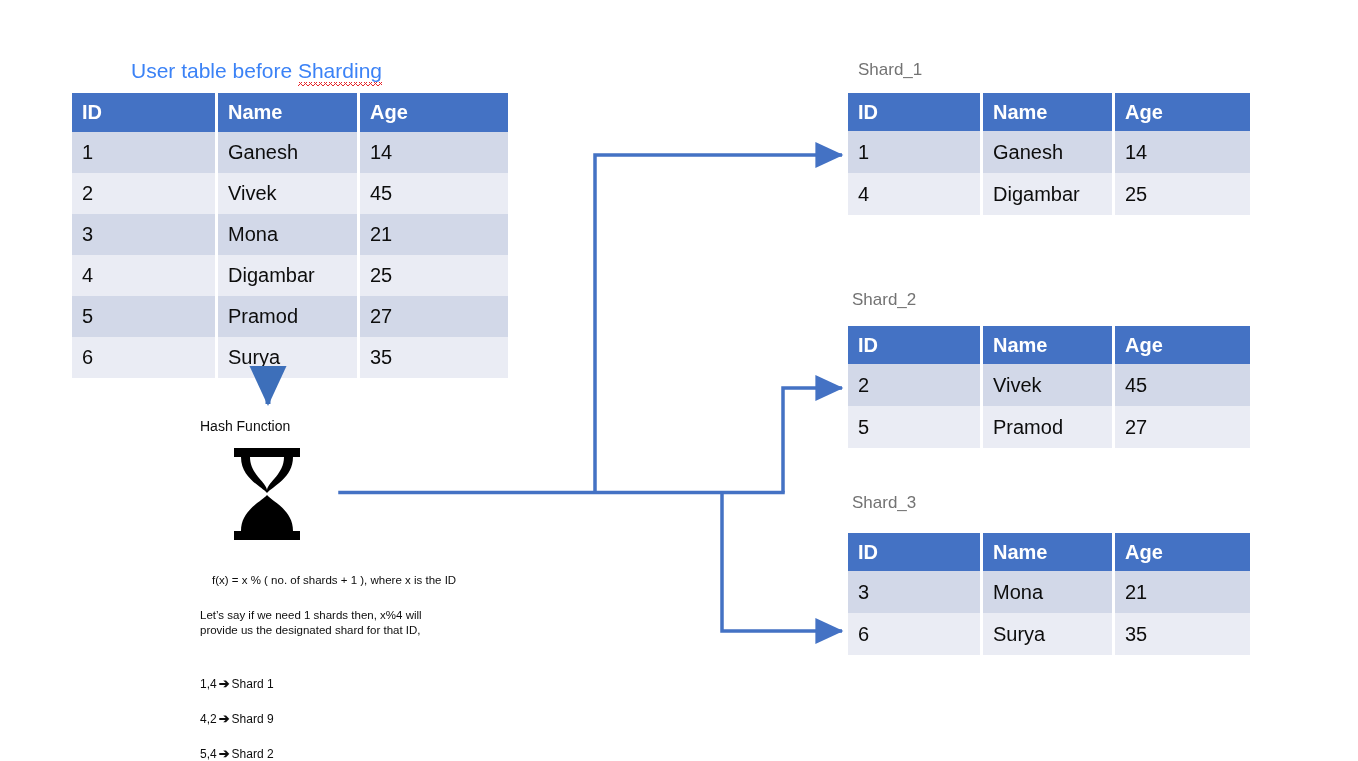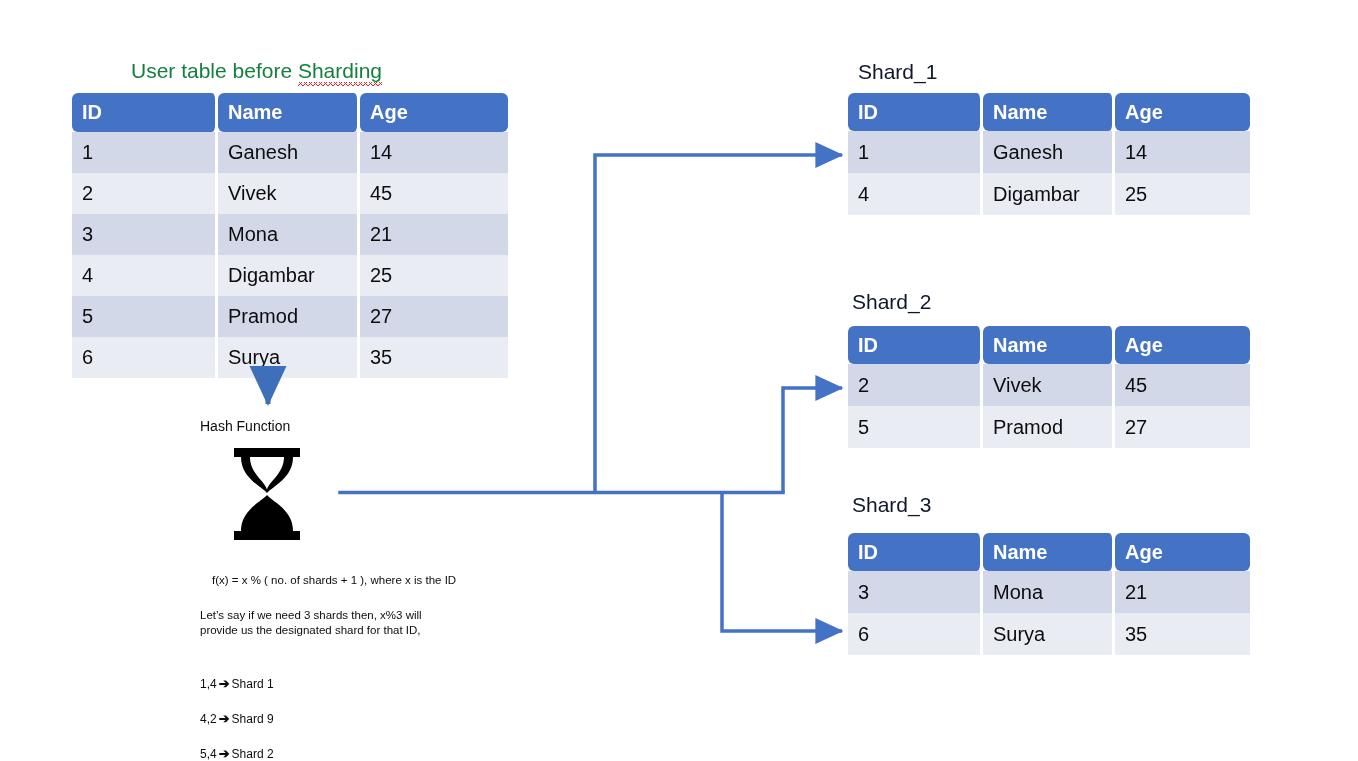--- a/index.html
+++ b/index.html
@@ -30,21 +30,20 @@
     vertical-align: middle;
     font-weight: normal;
     white-space: nowrap;
     overflow: hidden;
   }
   .tbl th {
     background: #4472c4;
     color: #ffffff;
     font-weight: bold;
     border-right: 3px solid #ffffff;
-    border-radius: 6px;
   }
   .tbl th.last { border-right: none; }
   .tbl td {
     border-right: 3px solid #ffffff;
   }
   .tbl td.last { border-right: none; }
   .tbl tr.odd td  { background: #d2d8e8; }
   .tbl tr.even td { background: #eaecf4; }
 
   
@@ -58,21 +57,21 @@
   #main-table col.c-name { width: 142px; }
   #main-table col.c-age  { width: 148px; }
   #main-table th { height: 39px; font-size: 20px; }
   #main-table td { height: 41px; }
 
   .main-title {
     position: absolute;
     left: 131px;
     top: 59px;
     font-size: 21px;
-    color: #15803d;
+    color: #3b82f6;
     white-space: nowrap;
   }
   .misspell {
     position: relative;
     display: inline-block;
   }
   .misspell::after {
     content: "";
     position: absolute;
     left: 0;
@@ -82,22 +81,22 @@
     background-image:
       linear-gradient(45deg, transparent 45%, #e8262a 45%, #e8262a 58%, transparent 58%),
       linear-gradient(-45deg, transparent 45%, #e8262a 45%, #e8262a 58%, transparent 58%);
     background-size: 5px 4px;
     background-repeat: repeat-x;
   }
 
   
   .shard-title {
     position: absolute;
-    font-size: 21px;
-    color: #0f172a;
+    font-size: 17px;
+    color: #737373;
     white-space: nowrap;
   }
   .shard-tbl {
     width: 402px;
     font-size: 20px;
   }
   .shard-tbl col.c-id   { width: 135px; }
   .shard-tbl col.c-name { width: 132px; }
   .shard-tbl col.c-age  { width: 135px; }
   .shard-tbl th { height: 38px; }
@@ -208,21 +207,21 @@
 <div class="hash-label">Hash Function</div>
 
 <svg id="hourglass" viewBox="0 0 70 92">
   <rect x="2" y="0" width="66" height="9" fill="#000000"></rect>
   <rect x="2" y="83" width="66" height="9" fill="#000000"></rect>
   <path d="M9 9 C9 30, 29 38, 35 45 C41 38, 61 30, 61 9 L52 9 C52 26, 36 34, 35 42 C34 34, 18 26, 18 9 Z" fill="#000000"></path>
   <path d="M9 83 C9 62, 29 54, 35 47 C41 54, 61 62, 61 83 Z" fill="#000000"></path>
 </svg>
 
 <div class="note" id="note-formula">f(x) = x % ( no. of shards + 1 ), where x is the ID</div>
-<div class="note" id="note-explain">Let’s say if we need 3 shards then, x%3 will
+<div class="note" id="note-explain">Let’s say if we need 1 shards then, x%4 will
 provide us the designated shard for that ID,</div>
 <div class="note" id="note-mapping">
   <div><span>1,4</span><span class="wd-arrow">➔</span><span>Shard 1</span></div>
   <div><span>4,2</span><span class="wd-arrow">➔</span><span>Shard 9</span></div>
   <div><span>5,4</span><span class="wd-arrow">➔</span><span>Shard 2</span></div>
 </div>
 
 <div class="shard-title" id="shard1-title">Shard_1</div>
 <table class="tbl shard-tbl" id="shard1-table">
   <colgroup>

